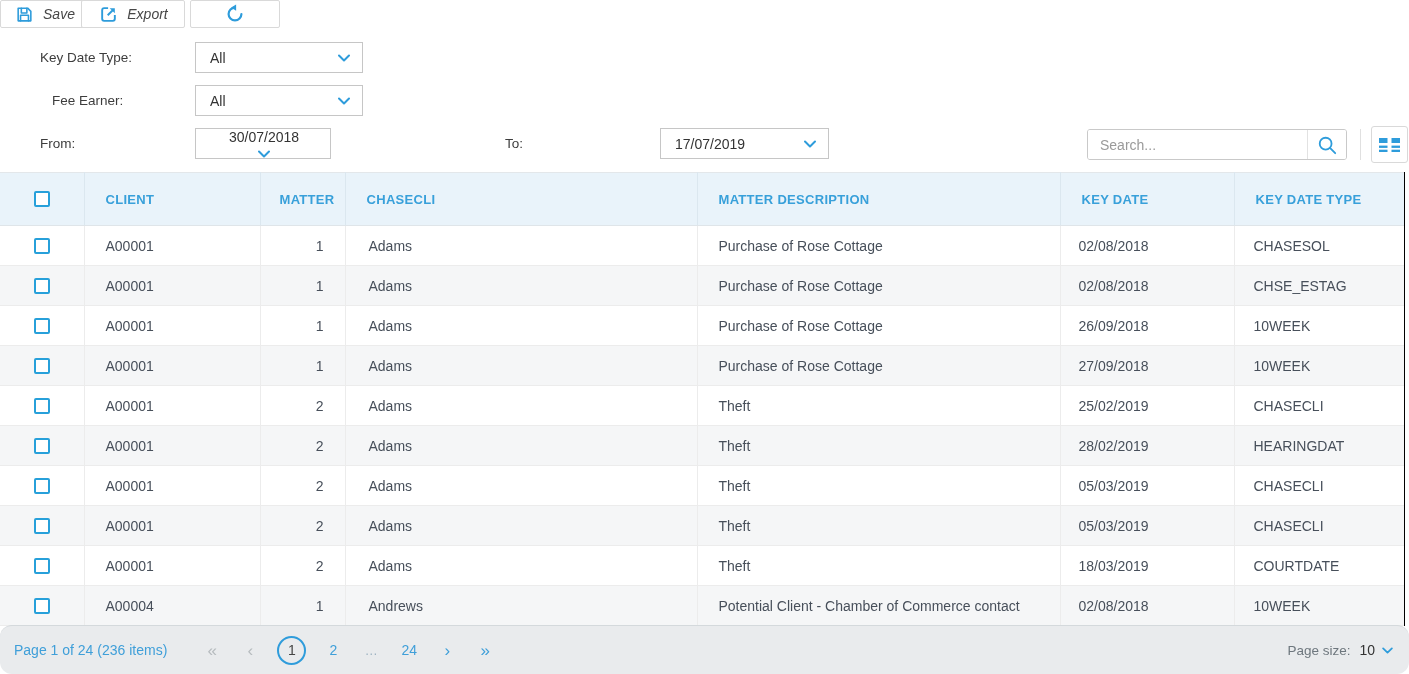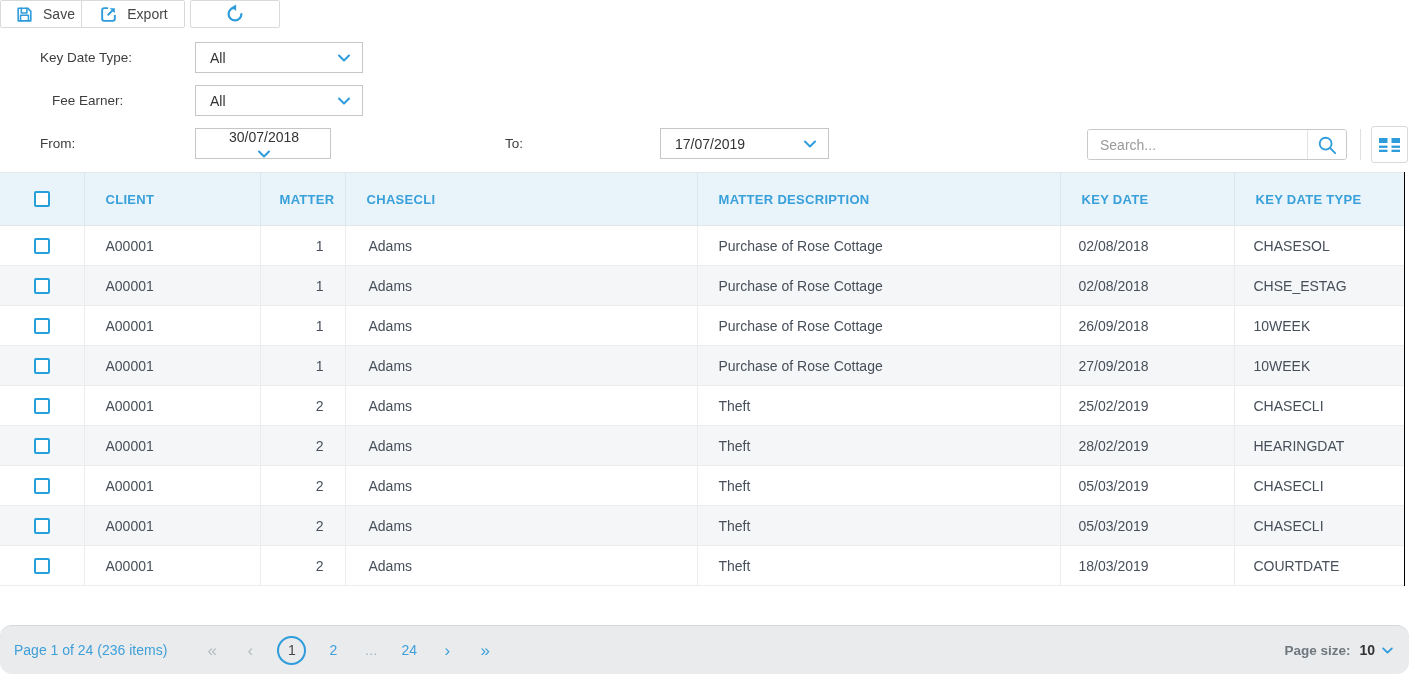--- a/index.html
+++ b/index.html
@@ -4,21 +4,21 @@
 <style>
   * { box-sizing: border-box; }
   html, body { margin:0; padding:0; background:#fff; }
   body { font-family:"Liberation Sans","DejaVu Sans",sans-serif; }
   .page { position:relative; width:1409px; height:674px; background:#fff; overflow:hidden; }
 
   
   .filter-area { position:absolute; top:0; left:0; width:1409px; height:172px; background:#fff; }
   .btn { position:absolute; display:flex; align-items:center; justify-content:center; gap:9px;
          height:28px; background:#fff; border:1px solid #d9d9d9; border-radius:2px;
-         font-size:14px; color:#474747; cursor:pointer; font-family:inherit; }
+         font-size:14px; color:#474747; cursor:pointer; font-family:inherit;font-style:italic; }
   .btn-save    { left:0;   top:1; width:90px; }
   .btn-export  { left:81px; top:1; width:104px;padding-left:7px; }
   .btn-refresh { left:190px; top:1; width:90px; }
 
   .flabel { position:absolute; font-size:13.5px; color:#3d3d3d; line-height:31px; }
   .lbl-kdt  { left:40px; top:42px; }
   .lbl-fee  { left:52px; top:85px; }
   .lbl-from { left:40px; top:128px; }
   .lbl-to   { left:505px; top:128px; }
 
@@ -68,21 +68,21 @@
                 border-top:1px solid #d4d9dc; display:flex; align-items:center; font-size:14px;border-radius:12px; }
   .summary { color:#3f9fd9; margin-left:14px; white-space:nowrap; }
   .pager { display:flex; align-items:center; margin-left:26px; }
   .pg { min-width:26px; text-align:center; margin:0 6px; color:#3f9fd9; font-size:14px; cursor:pointer; }
   .pg.arrow { font-size:17px; line-height:1; }
   .pg.disabled { color:#b6bbbe; cursor:default; }
   .pg.dots { color:#9db3c2; font-size:13px; cursor:default; }
   .pg.current { width:29px; height:29px; min-width:29px; margin:0 8px; border:2px solid #2f9cdb;
                 border-radius:50%; display:flex; align-items:center; justify-content:center; color:#454545; }
   .spacer { flex:1; }
-  .pagesize { display:flex; align-items:center; gap:9px; margin-right:16px;font-weight:bold; }
+  .pagesize { display:flex; align-items:center; gap:9px; margin-right:16px; }
   .ps-label { color:#6e777e; font-size:13.5px; }
   .ps-value { color:#333; font-size:14px; display:flex; align-items:center; gap:7px; cursor:pointer; }
 </style>
 </head>
 <body>
 
 <div class="page">
 
   <div class="filter-area">
 
@@ -302,20 +302,31 @@
           <td class="col-check">
               <span class="cb"></span>
             </td>
           <td>A00001</td>
           <td class="num">2</td>
           <td class="c-surname">Adams</td>
           <td>Theft</td>
           <td class="c-keydate">18/03/2019</td>
           <td class="c-kdt">COURTDATE</td>
         </tr>
+        <tr class="alt">
+          <td class="col-check">
+              <span class="cb"></span>
+            </td>
+          <td>A00004</td>
+          <td class="num">1</td>
+          <td class="c-surname">Andrews</td>
+          <td>Potential Client - Chamber of Commerce contact</td>
+          <td class="c-keydate">02/08/2018</td>
+          <td class="c-kdt">10WEEK</td>
+        </tr>
       </tbody>
     </table>
   </div>
 
   <div class="gridfooter">
     <span class="summary">Page 1 of 24 (236 items)</span>
     <div class="pager">
       <span class="pg arrow disabled">«</span>
       <span class="pg arrow disabled">‹</span>
       <span class="pg current">1</span>

